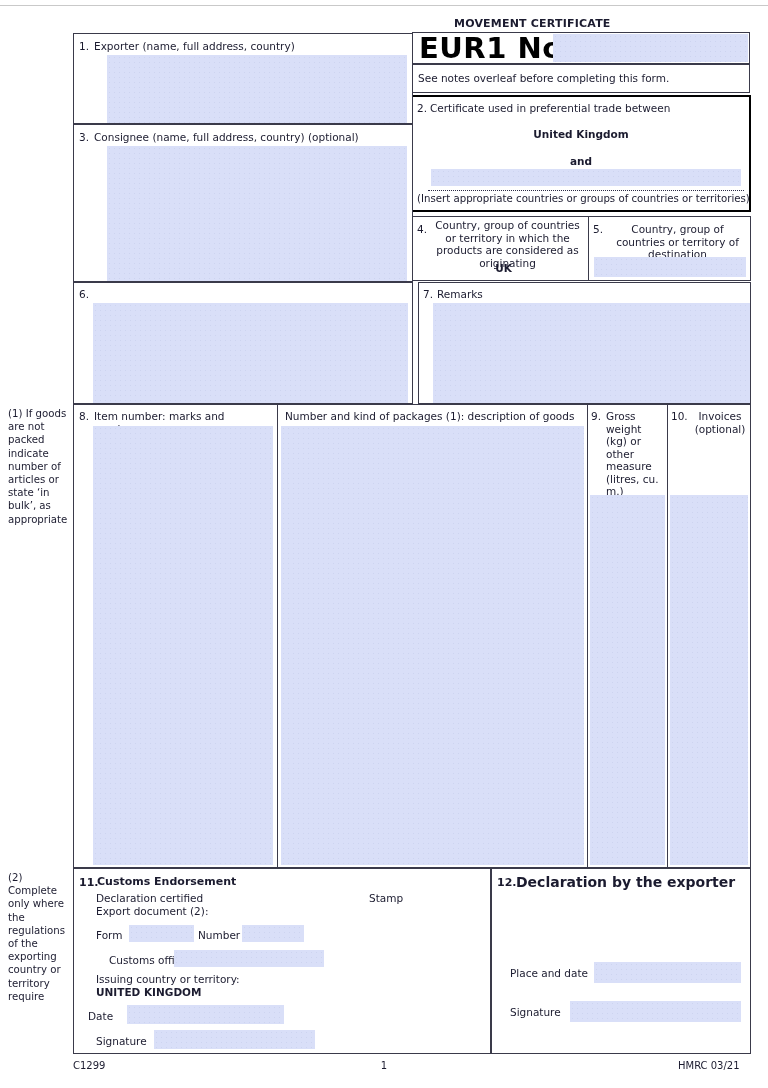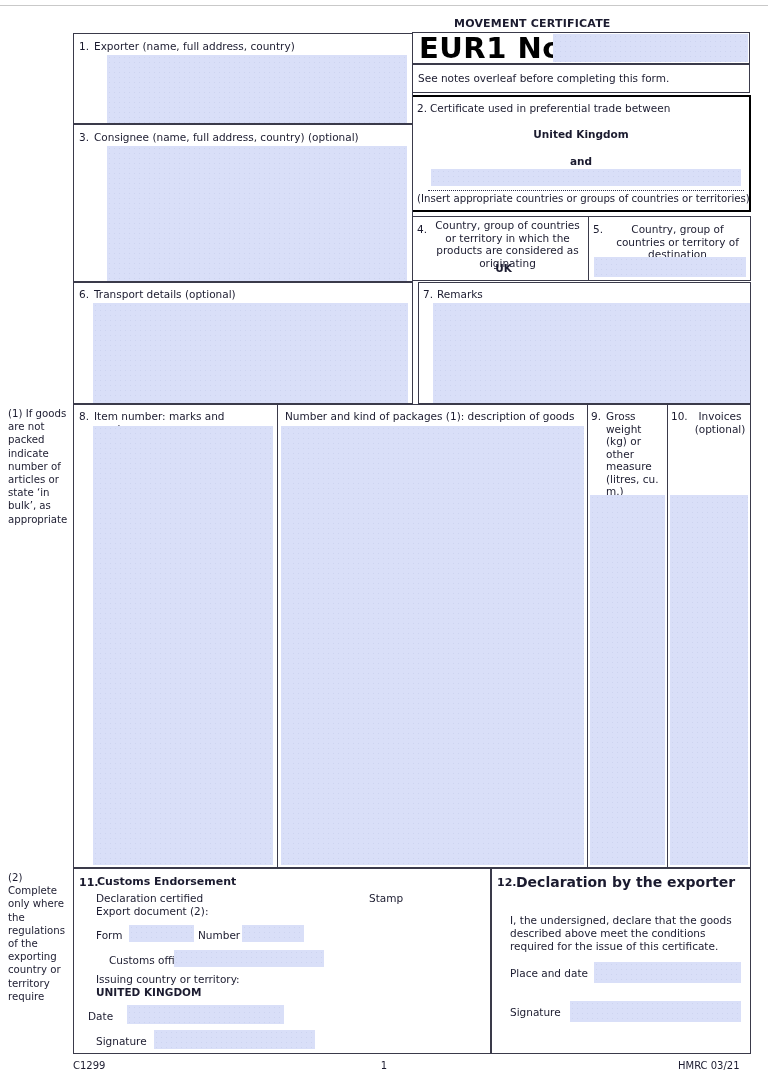--- a/index.html
+++ b/index.html
@@ -97,21 +97,20 @@
   </div>
 
   <div class="abs bx" style="left:73px;top:124px;width:340px;height:158px;">
     <div class="abs num" style="left:5px;top:6px;">3.</div>
     <div class="abs lbl" style="left:20px;top:6px;width:315px;">Consignee (name, full address, country) (optional)</div>
     <div class="fld" style="left:33px;top:21px;width:300px;height:135px;"></div>
   </div>
 
   <div class="abs bx" style="left:73px;top:282px;width:340px;height:122px;">
     <div class="abs num" style="left:5px;top:5px;">6.</div>
-    <div class="abs lbl" style="left:20px;top:5px;width:310px;">Transport details (optional)</div>
     <div class="fld" style="left:19px;top:20px;width:315px;height:100px;"></div>
   </div>
 
   <div class="abs bx" style="left:418px;top:282px;width:333px;height:122px;">
     <div class="abs num" style="left:4px;top:5px;">7.</div>
     <div class="abs lbl" style="left:18px;top:5px;width:300px;">Remarks</div>
     <div class="fld" style="left:14px;top:20px;width:317px;height:100px;"></div>
   </div>
 
   <div class="abs bx" style="left:73px;top:404px;width:678px;height:464px;">
@@ -159,21 +158,20 @@
     <div class="fld" style="left:53px;top:136px;width:157px;height:19px;"></div>
 
     <div class="abs lbl" style="left:22px;top:166px;">Signature</div>
     <div class="fld" style="left:80px;top:161px;width:161px;height:19px;"></div>
   </div>
 
   <div class="abs bx" style="left:491px;top:868px;width:260px;height:186px;">
     <div class="abs num b" style="left:5px;top:7px;font-size:11px;">12.</div>
     <div class="abs lbl b" style="left:24px;top:7px;font-size:14px;">Declaration by the exporter</div>
 
-    <div class="abs lbl" style="left:18px;top:45px;width:236px;line-height:13px;">I, the undersigned, declare that the goods described above meet the conditions required for the issue of this certificate.</div>
 
     <div class="abs lbl" style="left:18px;top:98px;">Place and date</div>
     <div class="fld" style="left:102px;top:93px;width:147px;height:21px;"></div>
 
     <div class="abs lbl" style="left:18px;top:137px;">Signature</div>
     <div class="fld" style="left:78px;top:132px;width:171px;height:21px;"></div>
   </div>
 
   <div class="notes" style="left:8px;top:407px;">(1) If goods are not packed indicate number of articles or state ‘in bulk’, as appropriate</div>
 

